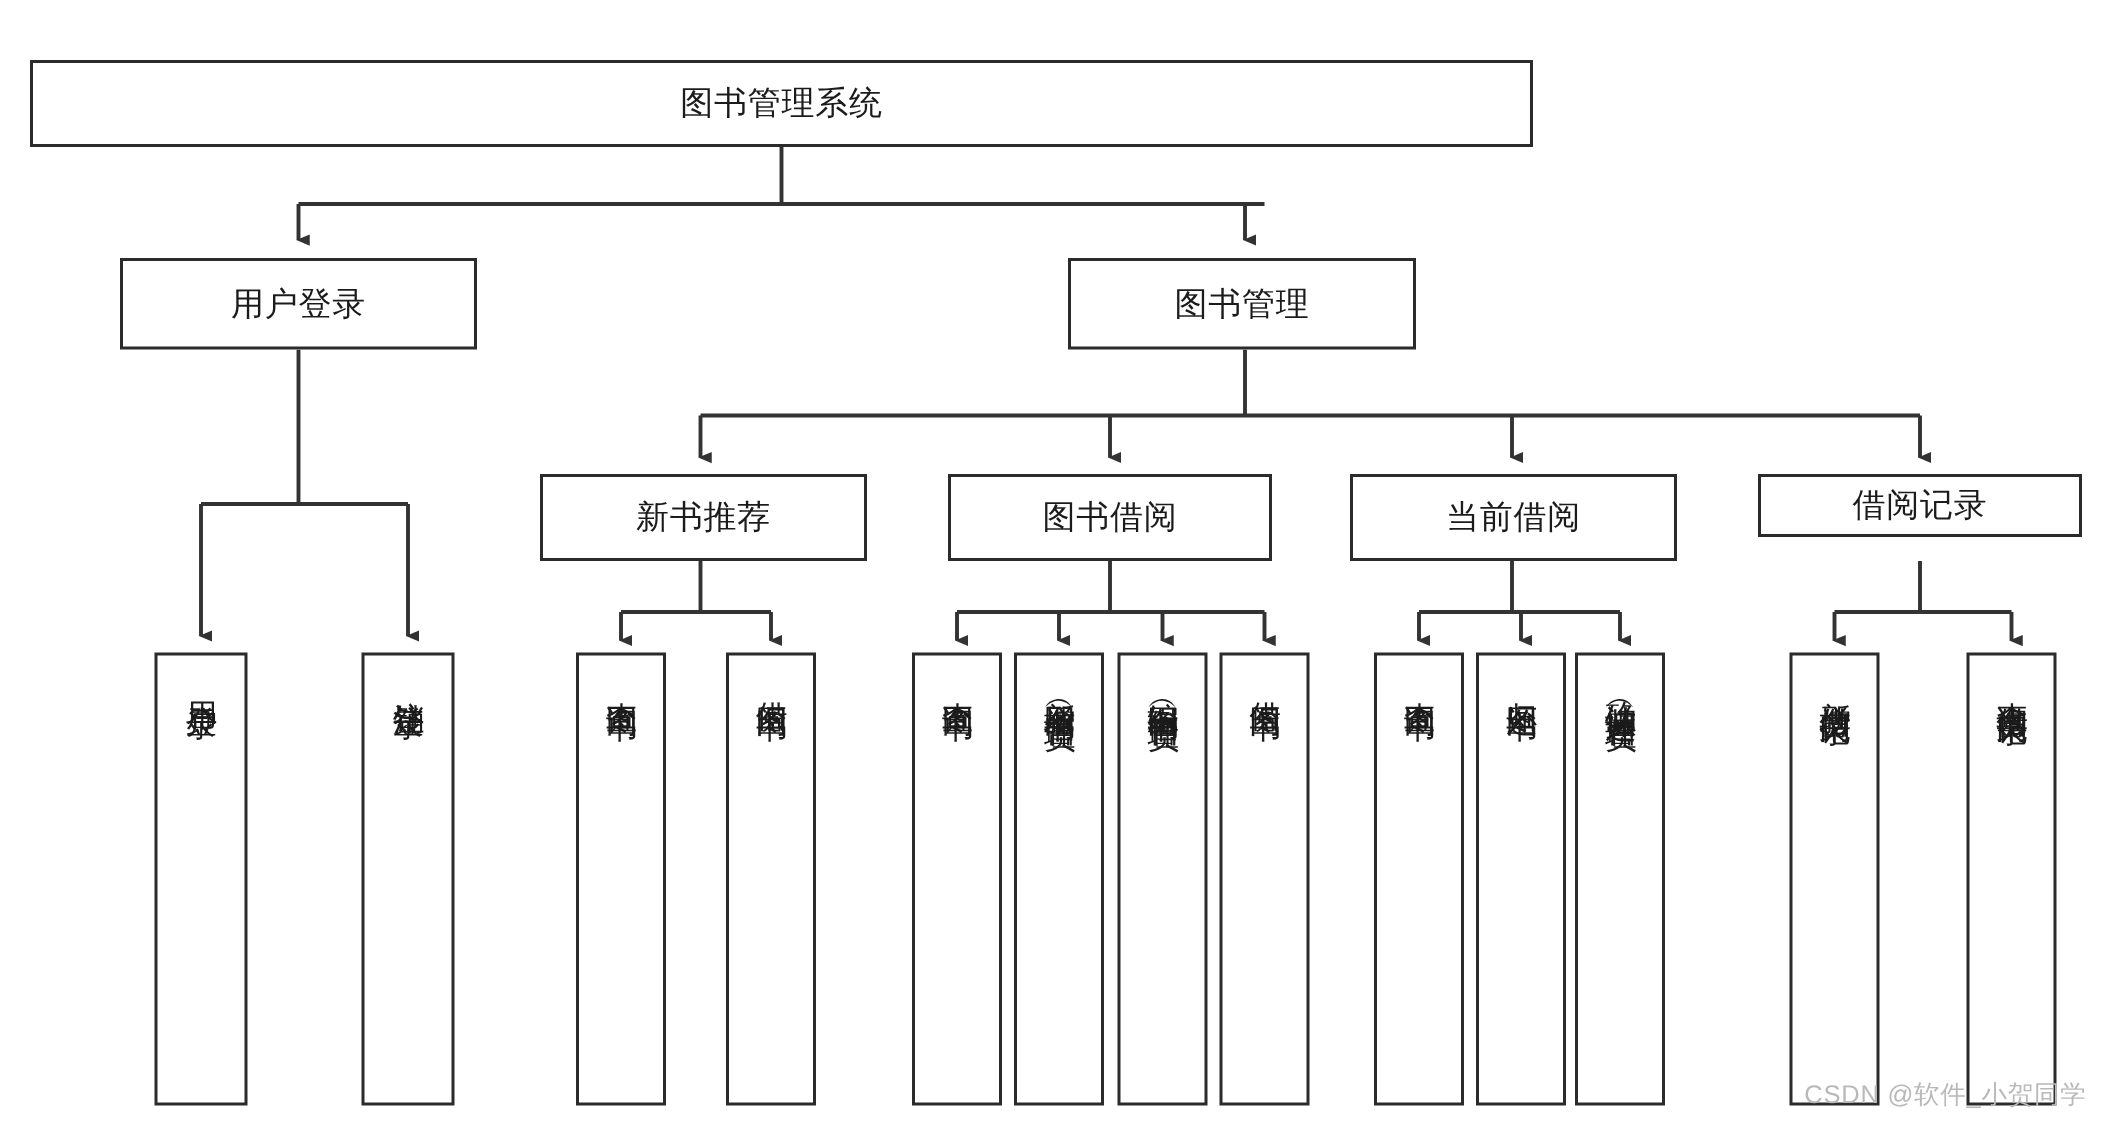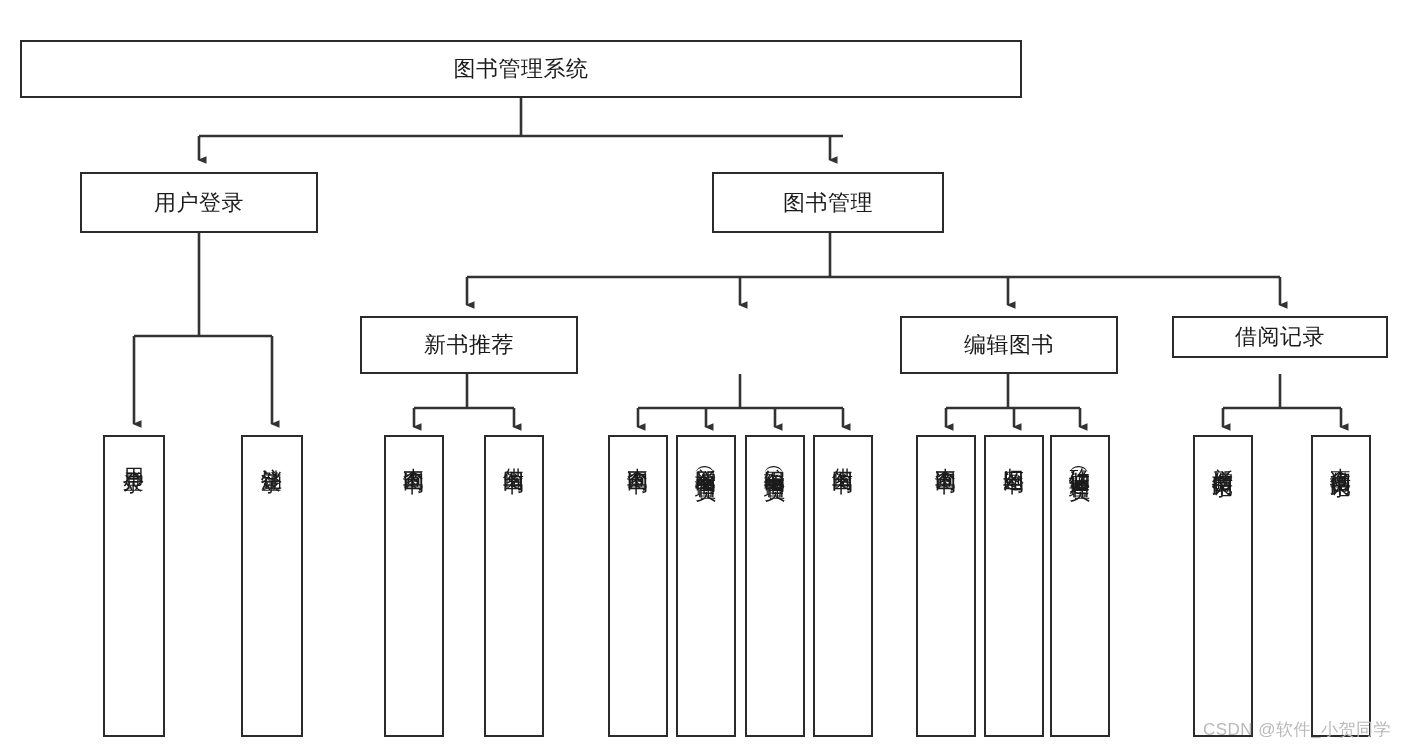--- a/index.html
+++ b/index.html
@@ -134,22 +134,25 @@
   <div class="node horizontal" style="left:80px; top:172px; width:238px; height:61px;">
     <span class="label">用户登录</span>
   </div>
   <div class="node horizontal" style="left:712px; top:172px; width:232px; height:61px;">
     <span class="label">图书管理</span>
   </div>
 
   <div class="node horizontal" style="left:360px; top:316px; width:218px; height:58px;">
     <span class="label">新书推荐</span>
   </div>
+  <div class="node horizontal" style="left:632px; top:316px; width:216px; height:58px;">
+    <span class="label">图书借阅</span>
+  </div>
   <div class="node horizontal" style="left:900px; top:316px; width:218px; height:58px;">
-    <span class="label">编辑图书</span>
+    <span class="label">当前借阅</span>
   </div>
   <div class="node horizontal" style="left:1172px; top:316px; width:216px; height:42px;">
     <span class="label">借阅记录</span>
   </div>
 
   <div class="node vertical" style="left:103px; top:435px; width:62px; height:302px;">
     <span class="label">用户登录</span>
   </div>
   <div class="node vertical" style="left:241px; top:435px; width:62px; height:302px;">
     <span class="label">注销登录</span>

